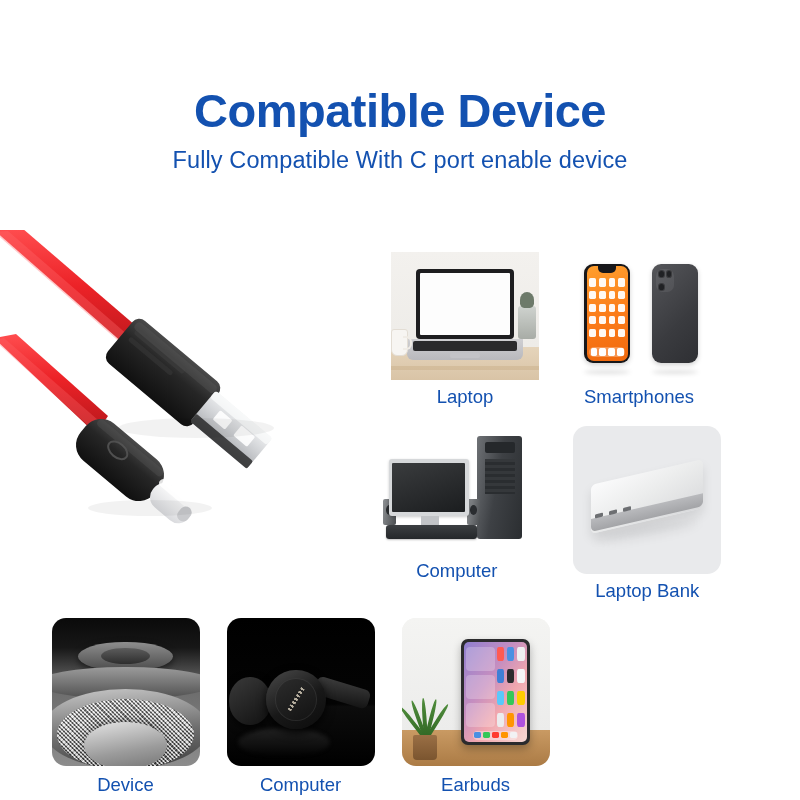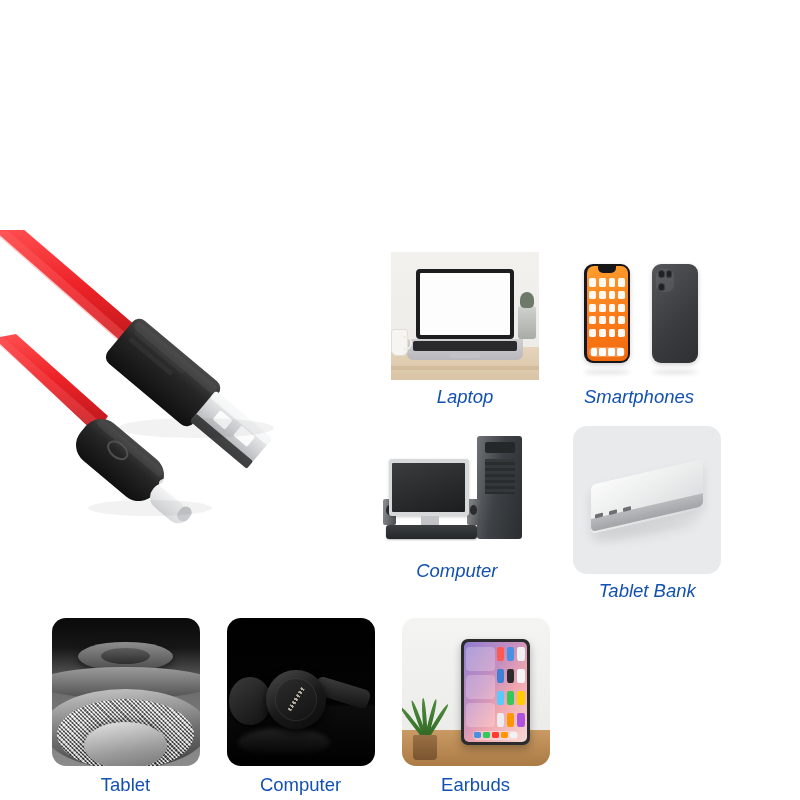--- a/index.html
+++ b/index.html
@@ -57,21 +57,20 @@
   }
   .grid-row {
     display: flex;
     width: 348px;
   }
   .grid-cell {
     width: 174px;
     display: flex;
     flex-direction: column;
     align-items: center;
-    font-style: italic;
   }
   .cell-img {
     width: 148px;
     height: 128px;
     position: relative;
     overflow: hidden;
   }
   .cell-label {
     font-size: 18.5px;
     color: #1351b0;
@@ -306,20 +305,22 @@
              background:linear-gradient(180deg,#9a6f45,#7b552f); border-radius:2px 2px 4px 4px; }
   .tb-plant { position:absolute; left:4%; bottom:18%; width:25%; height:28%; }
   .tb-plant i { position:absolute; bottom:0; left:46%; width:12%; height:100%;
              background:linear-gradient(180deg,#4f8c3b,#2f6624); border-radius:50% 50% 10% 10%;
              transform-origin:bottom center; }
 </style>
 </head>
 <body>
 
 <div id="header">
+  <div id="title">Compatible Device</div>
+  <div id="subtitle">Fully Compatible With C port enable device</div>
 </div>
 
 <div id="cable-photo">
   <svg class="cable-svg" width="340" height="320" viewBox="0 0 340 320">
     <defs>
       <linearGradient id="redG" x1="0" y1="0" x2="0" y2="1">
         <stop offset="0%" stop-color="#ff4d4f"></stop>
         <stop offset="45%" stop-color="#ec2227"></stop>
         <stop offset="100%" stop-color="#b5171b"></stop>
       </linearGradient>
@@ -472,40 +473,40 @@
           <div class="pb-shadow"></div>
           <div class="pb-body"></div>
           <div class="pb-side"></div>
           <div class="pb-ports">
               <i></i>
               <i></i>
               <i></i>
             </div>
         </div>
       </div>
-      <div class="cell-label">Tablet Bank</div>
+      <div class="cell-label">Laptop Bank</div>
     </div>
 
   </div>
 </div>
 
 <div id="bottom-row">
 
 
   <div class="bot-cell">
     <div class="bot-tile">
       <div class="sp-scene">
         <div class="sp-ringtop"></div>
         <div class="sp-arc"></div>
         <div class="sp-surround"></div>
         <div class="sp-cone"></div>
         <div class="sp-dust"></div>
       </div>
     </div>
-    <div class="bot-label">Tablet</div>
+    <div class="bot-label">Device</div>
   </div>
 
   <div class="bot-cell">
     <div class="bot-tile">
       <div class="hp-scene">
         <div class="hp-refl"></div>
         <div class="hp-cup-back"></div>
         <div class="hp-band"></div>
         <div class="hp-cup-main">
           <div class="hp-plate">

